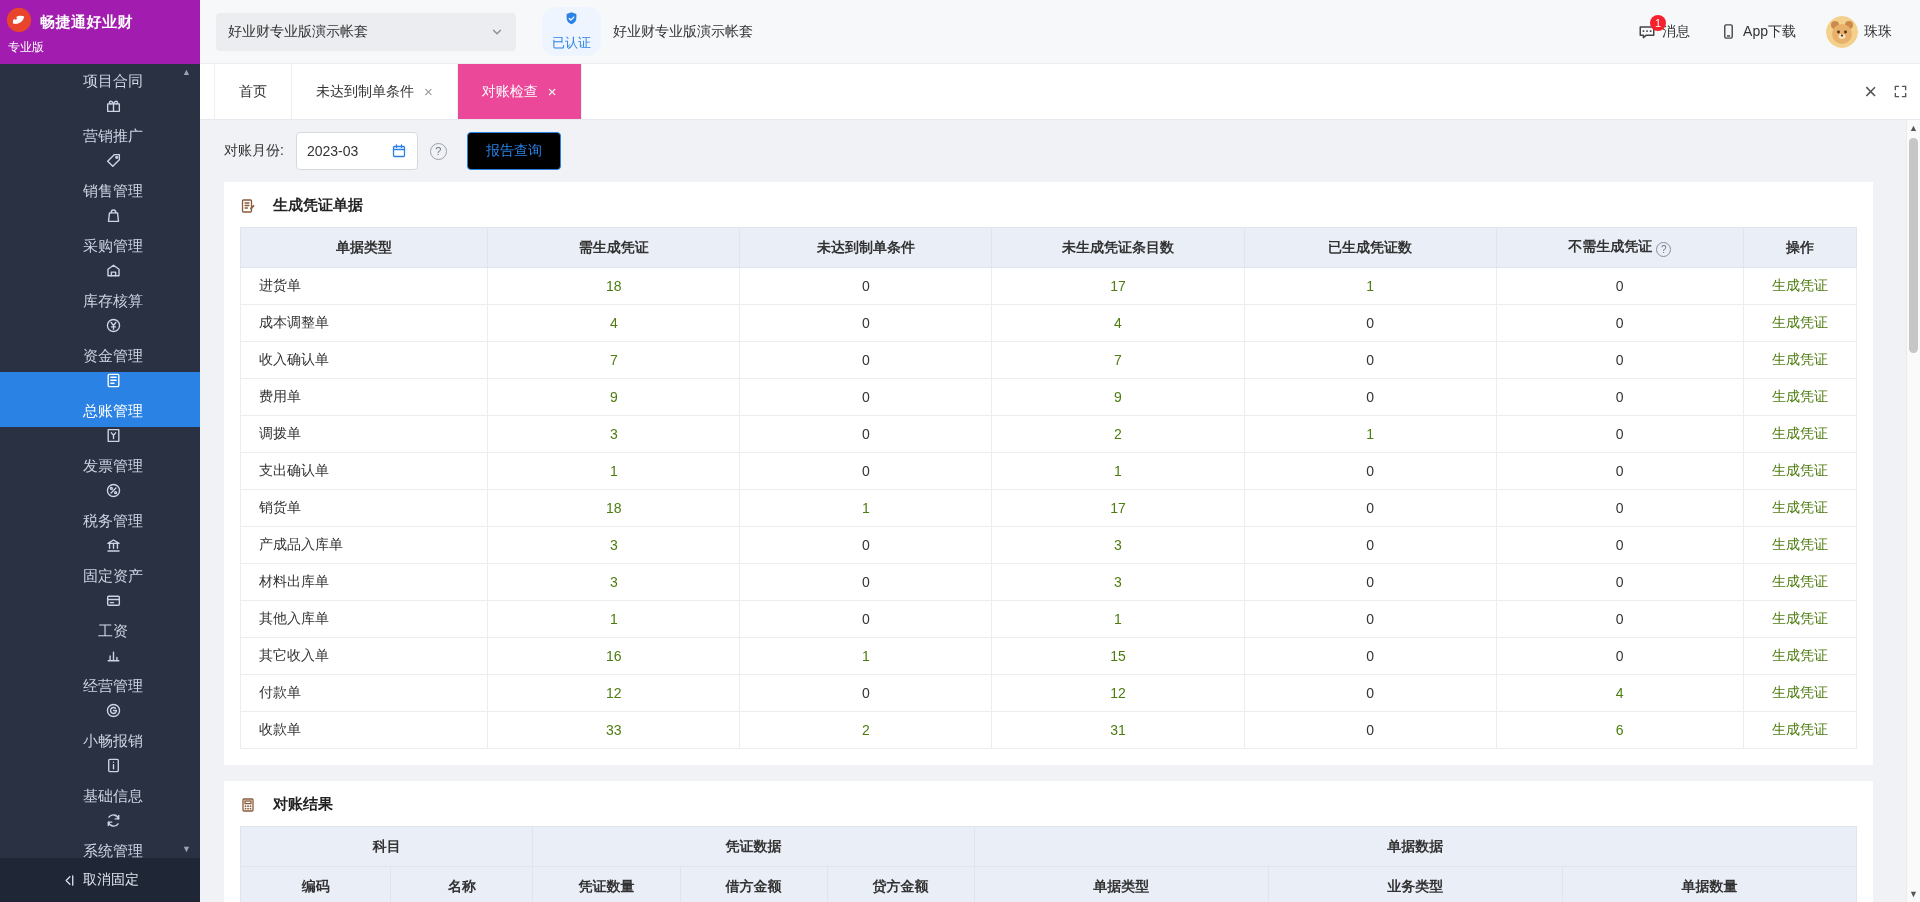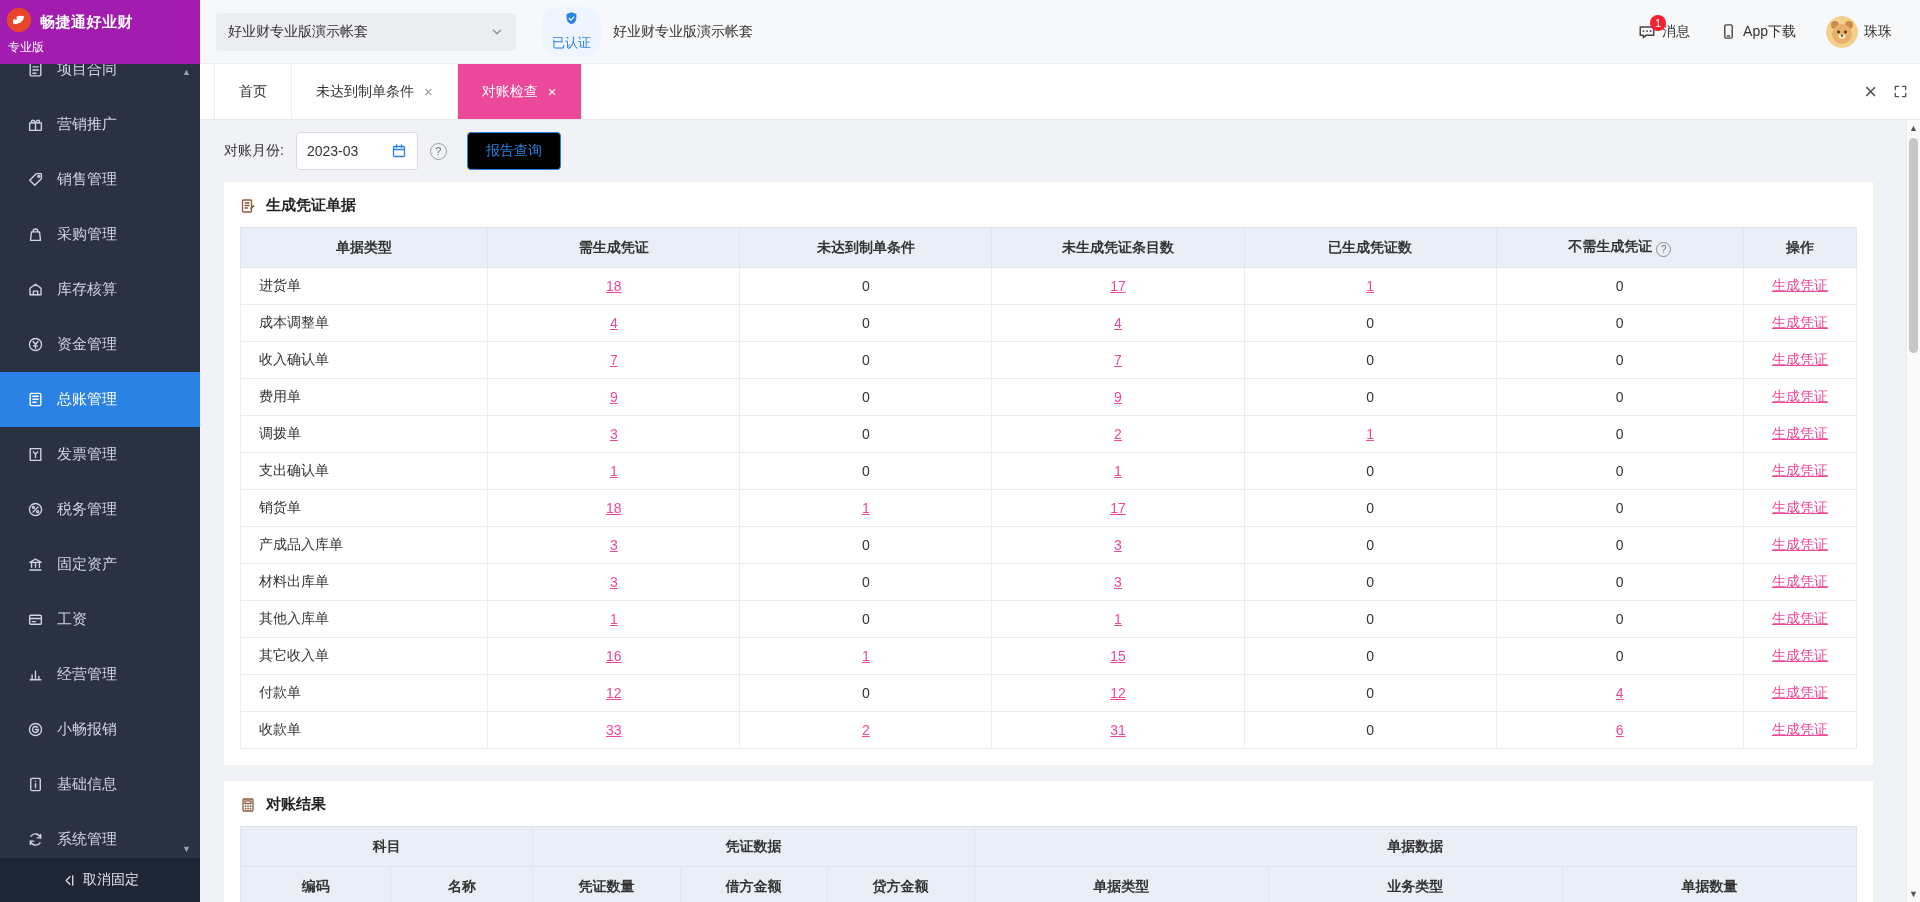--- a/index.html
+++ b/index.html
@@ -28,21 +28,21 @@
   .h-item { display:flex; align-items:center; gap:6px; font-size:14px; color:#333; cursor:pointer; }
   .msg-ico-wrap { position:relative; display:inline-flex; }
   .red-badge { position:absolute; top:-8px; right:-10px; min-width:16px; height:16px; padding:0 4px;
     background:#f5222d; color:#fff; font-size:11px; line-height:16px; text-align:center; border-radius:8px; }
   .avatar { width:32px; height:32px; border-radius:50%; overflow:hidden; display:inline-flex; }
 
   
   .sidebar { position:absolute; left:0; top:64px; width:200px; height:838px; background:#2a3142; z-index:4; }
   .side-menu { position:absolute; left:0; right:0; top:0; bottom:44px; overflow:hidden; }
   .side-item { height:55px; display:flex; align-items:center; gap:13px; padding-left:26px;
-    color:#cdd4e2; font-size:15px; cursor:pointer; }
+    color:#cdd4e2; font-size:15px; cursor:pointer;flex-direction:column; }
   .side-item:first-child { margin-top:-22px; }
   .side-item.active { background:#2a82e4; color:#fff; }
   .side-ico { display:inline-flex; width:18px; justify-content:center; }
   .side-caret { position:absolute; right:9px; color:#99a2b6; font-size:9px; line-height:1; cursor:pointer; }
   .side-caret.up { top:4px; }
   .side-caret.down { bottom:48px; }
   .side-bottom { position:absolute; left:0; right:0; bottom:0; height:44px; background:#1f2636;
     display:flex; align-items:center; justify-content:center; gap:7px; color:#dfe3ec; font-size:14px; cursor:pointer; }
 
   
@@ -68,27 +68,27 @@
   .date-box svg { color:#2a82e4; }
   .help-circle { width:17px; height:17px; border:1px solid #9aa0aa; border-radius:50%; color:#6f7480;
     font-size:11px; display:inline-flex; align-items:center; justify-content:center; cursor:pointer; }
   .btn-outline { height:38px; padding:0 18px; margin-left:8px; background:#000000; border:1px solid #2a82e4;
     border-radius:4px; color:#2a82e4; font-size:14px; cursor:pointer;
     font-family:"Liberation Sans","DejaVu Sans",sans-serif; }
 
   
   .content { position:absolute; left:200px; top:182px; width:1706px; height:720px; overflow:hidden; }
   .panel { background:#fff; margin:0 33px 16px 24px; padding:14px 16px 16px; }
-  .panel-title { display:flex; align-items:center; gap:10px; font-size:15px; font-weight:bold;
+  .panel-title { display:flex; align-items:center; gap:17px; font-size:15px; font-weight:bold;
     color:#222; margin-bottom:12px; }
   table { width:100%; border-collapse:collapse; table-layout:fixed; font-size:14px; color:#333; }
   th { background:#eaeef7; height:40px; font-weight:bold; border:1px solid #dfe4ef; text-align:center; }
   td { height:37px; text-align:center; border:1px solid #ededed; background:#fff; }
   td.cell-left { text-align:left; padding-left:18px; }
-  a.lnk { color:#ec4899; text-decoration:underline; cursor:pointer; }
+  a.lnk { color:#4d7c0f; cursor:pointer; }
   .th-help { display:inline-flex; width:15px; height:15px; border:1px solid #8a8f99; border-radius:50%;
     font-size:10px; font-weight:normal; color:#6f7480; align-items:center; justify-content:center;
     margin-left:4px; vertical-align:-2px; cursor:pointer; }
 
   
   .vscroll { position:absolute; right:0; top:120px; width:14px; height:782px; background:#fafafa;
     border-left:1px solid #ebebeb; }
   .vs-arrow { position:absolute; left:0; width:100%; text-align:center; font-size:9px; color:#555; cursor:pointer; }
   .vs-arrow.up { top:3px; }
   .vs-arrow.down { bottom:3px; }

